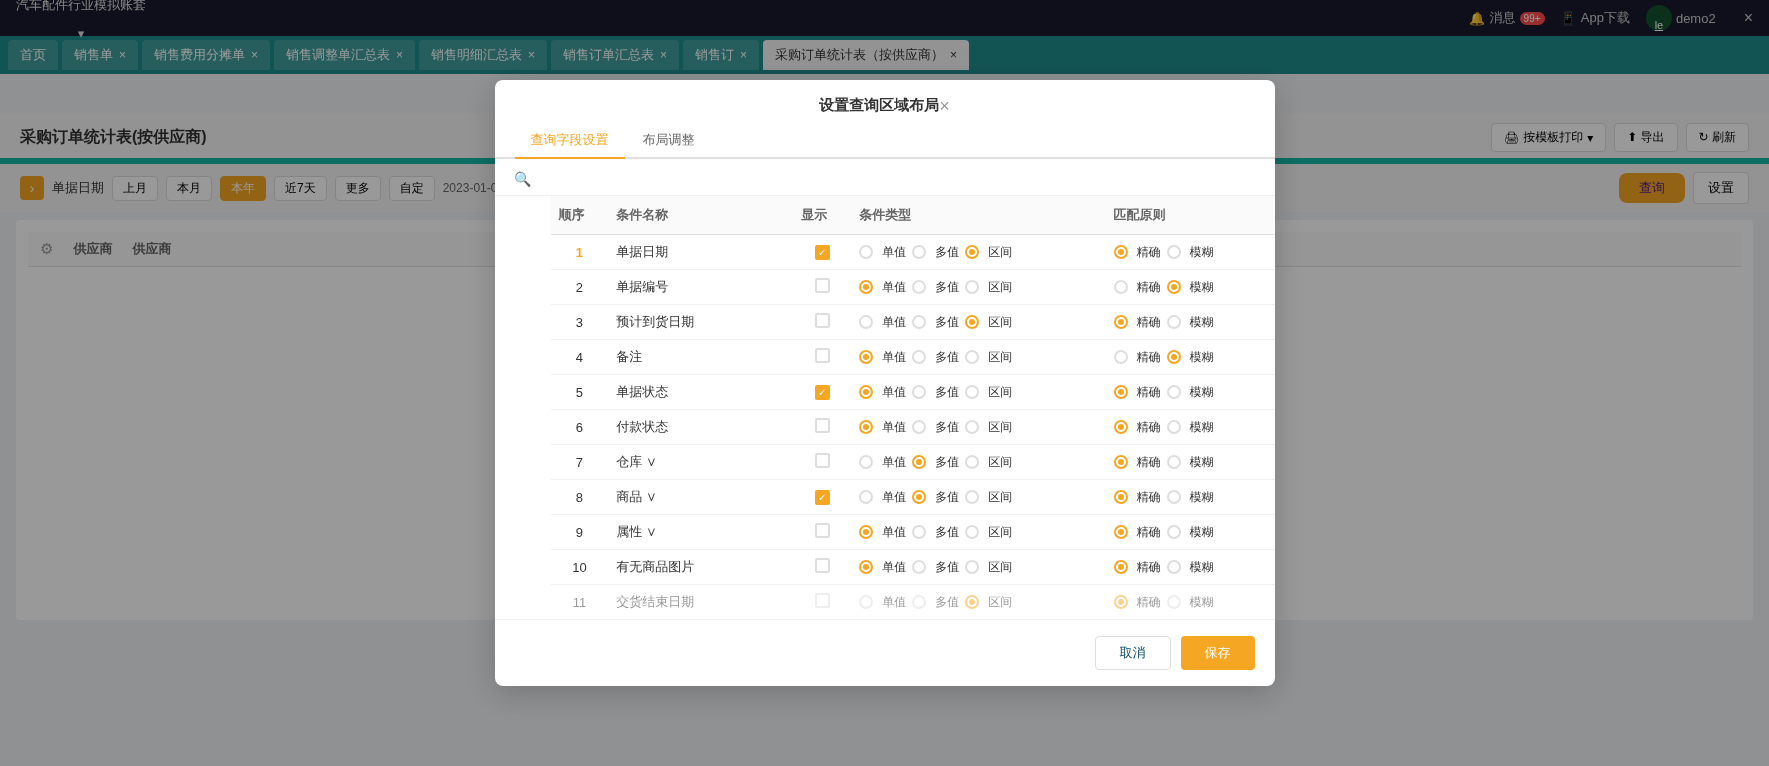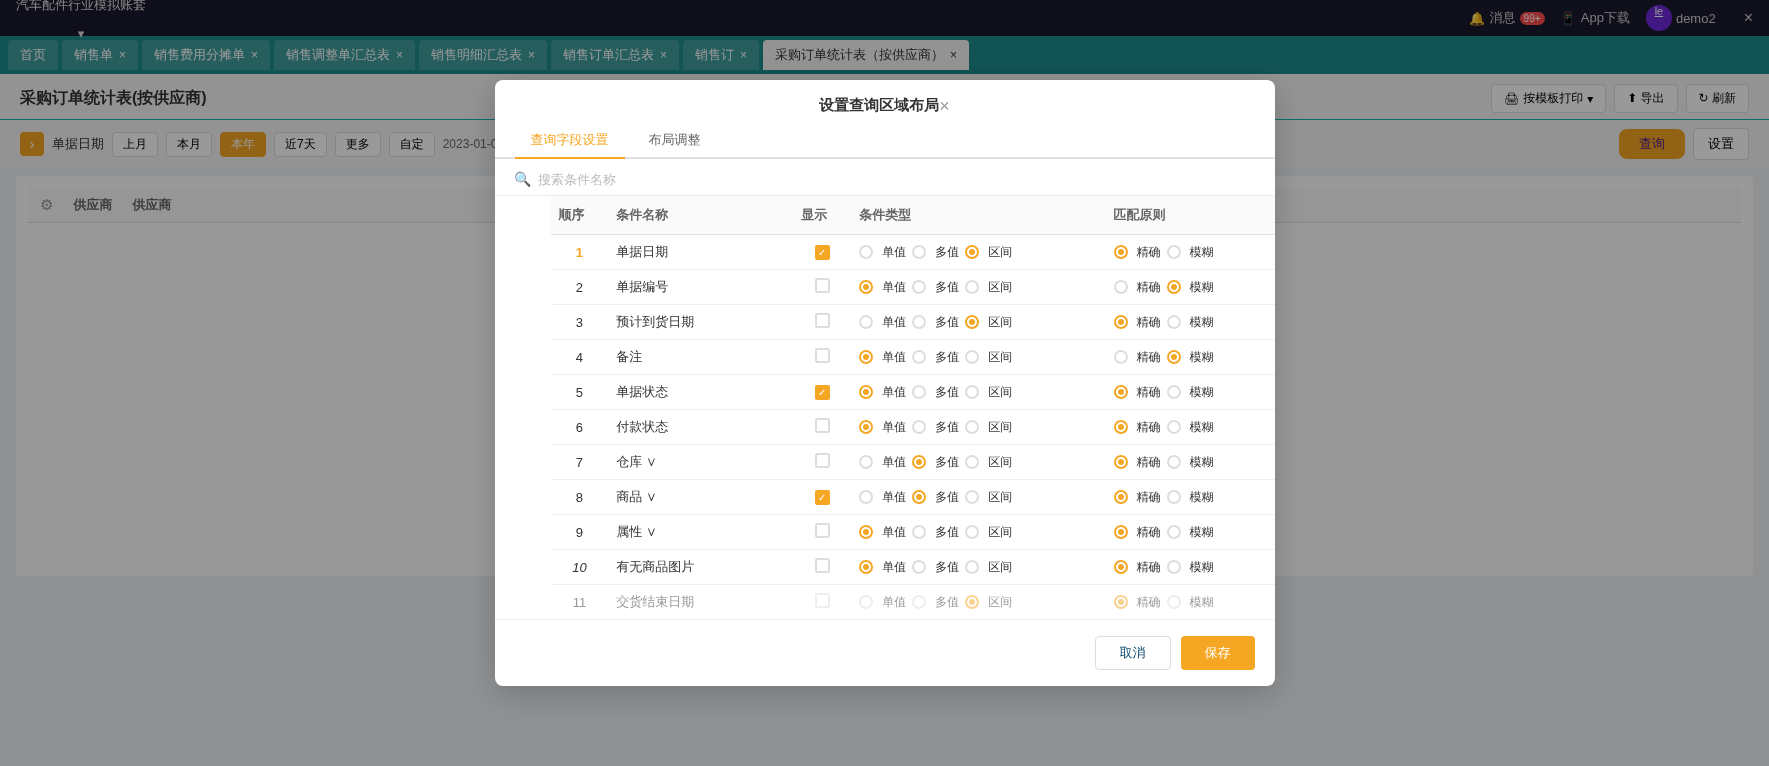--- a/index.html
+++ b/index.html
@@ -12,21 +12,21 @@
       display: flex;
       align-items: center;
       justify-content: space-between;
       padding: 0 16px;
       color: #ccc;
     }
     .top-bar-left { font-size: 13px; color: #ddd; display: flex; align-items: center; gap: 12px; flex-direction: column; }
     .top-bar-right { display: flex; align-items: center; gap: 16px; font-size: 13px; }
     .top-bar-right .badge { background: #ff4d4f; color: white; border-radius: 10px; font-size: 10px; padding: 1px 4px; }
     .top-bar-right .item { display: flex; align-items: center; gap: 4px; cursor: pointer; color: #ccc; }
-    .avatar { width: 26px; height: 26px; border-radius: 50%; background: #6d28d9; display: flex; align-items: flex-start; justify-content: center; color: white; font-size: 11px; text-decoration: underline; }
+    .avatar { width: 26px; height: 26px; border-radius: 50%; background: #14532d; display: flex; align-items: flex-end; justify-content: center; color: white; font-size: 11px; text-decoration: underline; }
     .close-top { color: #ccc; cursor: pointer; font-size: 16px; margin-left: 12px; }
 
     
     .tab-bar {
       background: #1f8b8b;
       height: 38px;
       display: flex;
       align-items: center;
       padding: 0 8px;
       gap: 4px;
@@ -48,21 +48,22 @@
     .tab-item .tab-close { font-size: 12px; color: inherit; }
     .tab-home { color: white; font-size: 13px; padding: 4px 12px; cursor: pointer; }
 
     
     .page-header {
       background: #f5f5f5;
       padding: 10px 20px 6px;
       display: flex;
       align-items: center;
       justify-content: space-between;
-      border-bottom: 1px solid #14b8a6;
+      border-bottom: 6px solid #14b8a6;
+      margin-top: 39px;
     }
     .page-title { font-size: 16px; font-weight: bold; color: #333; }
     .page-actions { display: flex; align-items: center; gap: 8px; }
     .btn-print { background: white; border: 1px solid #ddd; border-radius: 4px; padding: 5px 12px; font-size: 12px; cursor: pointer; display: flex; align-items: center; gap: 4px; }
     .btn-export { background: white; border: 1px solid #ddd; border-radius: 4px; padding: 5px 12px; font-size: 12px; cursor: pointer; }
     .btn-refresh { background: white; border: 1px solid #ddd; border-radius: 4px; padding: 5px 12px; font-size: 12px; cursor: pointer; }
 
     
     .filter-bar {
       background: #f5f5f5;
@@ -128,21 +129,21 @@
       border-bottom: none;
     }
     .modal-title { font-size: 15px; font-weight: bold; color: #333; }
     .modal-close { font-size: 18px; cursor: pointer; color: #999; border: none; background: none; line-height: 1; }
 
     
     .modal-tabs {
       display: flex;
       padding: 8px 20px 0;
       border-bottom: 2px solid #e0e0e0;
-      gap: 8px;
+      gap: 2px;
     }
     .modal-tab {
       padding: 8px 16px;
       font-size: 13px;
       cursor: pointer;
       color: #666;
       border-bottom: 2px solid transparent;
       margin-bottom: -2px;
     }
     .modal-tab.active { color: #f5a623; border-bottom-color: #f5a623; font-weight: 500; }
@@ -354,21 +355,20 @@
       <div class="modal-tab active">
         <span>查询字段设置</span>
       </div>
       <div class="modal-tab">
         <span>布局调整</span>
       </div>
     </div>
 
     <div class="search-wrap">
       <span class="search-icon-span">🔍</span>
-      <input class="search-input" type="text" placeholder="搜索条件名称" style="">
     </div>
 
     <div class="modal-table">
       <table>
         <thead>
           <tr>
             <th style="width:50px;">顺序</th>
             <th style="width:160px;">条件名称</th>
             <th style="width:50px;">显示</th>
             <th style="width:220px;">条件类型</th>
@@ -667,21 +667,21 @@
                     <span>精确</span>
                   </label>
                   <label class="radio-item">
                     <span class="radio-circle"></span>
                     <span>模糊</span>
                   </label>
                 </div>
               </td>
             </tr>
             <tr>
-              <td style="text-align: center; font-style: italic;">10</td>
+              <td style="text-align: center;">10</td>
               <td>有无商品图片</td>
               <td style="text-align: center;"><div class="checkbox-custom"></div></td>
               <td>
                 <div class="radio-group">
                   <label class="radio-item">
                     <span class="radio-circle checked"></span>
                     <span>单值</span>
                   </label>
                   <label class="radio-item">
                     <span class="radio-circle"></span>

